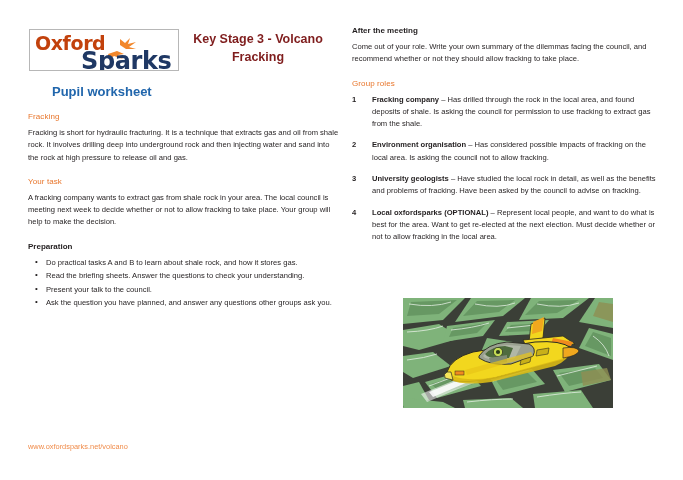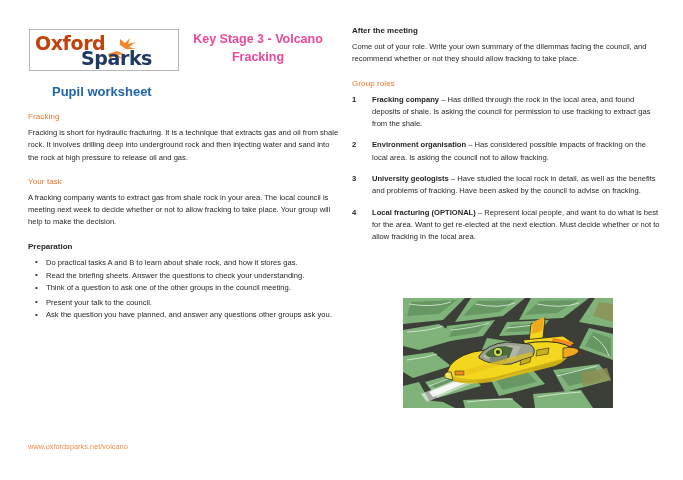--- a/index.html
+++ b/index.html
@@ -64,21 +64,21 @@
     font-size: 19px;
     font-weight: bold;
     color: #c2410c;
     letter-spacing: -0.4px;
     font-family: "DejaVu Sans", sans-serif;
   }
   .logo-sparks {
     position: absolute;
     left: 51px;
     top: 17px;
-    font-size: 19px;
+    font-size: 24px;
     font-weight: bold;
     color: #1f3864;
     letter-spacing: -0.4px;
     font-family: "DejaVu Sans", sans-serif;
   }
   .logo-spark-gfx {
     position: absolute;
     left: 76px;
     top: 7px;
     width: 34px;
@@ -86,21 +86,21 @@
   }
 
   .doc-title {
     position: absolute;
     left: 150px;
     top: 4px;
     width: 160px;
     text-align: center;
     font-size: 12.5px;
     font-weight: bold;
-    color: #ec4899;
+    color: #7f1d1d;
     line-height: 1.45;
   }
 
   
   h1.section-title {
     margin: 8px 0 0 0;
     font-size: 13px;
     font-weight: bold;
     color: #2166ac;
     letter-spacing: 0px;
@@ -231,21 +231,20 @@
     <div class="h-orange">Fracking</div>
     <p class="body">Fracking is short for hydraulic fracturing. It is a technique that extracts gas and oil from shale rock. It involves drilling deep into underground rock and then injecting water and sand into the rock at high pressure to release oil and gas.</p>
 
     <div class="h-orange">Your task</div>
     <p class="body">A fracking company wants to extract gas from shale rock in your area. The local council is meeting next week to decide whether or not to allow fracking to take place. Your group will help to make the decision.</p>
 
     <div class="h-black">Preparation</div>
     <ul class="bullets">
       <li>Do practical tasks A and B to learn about shale rock, and how it stores gas.</li>
       <li>Read the briefing sheets. Answer the questions to check your understanding.</li>
-      <li>Think of a question to ask one of the other groups in the council meeting.</li>
     </ul>
 
     <ul class="bullets">
       <li>Present your talk to the council.</li>
       <li>Ask the question you have planned, and answer any questions other groups ask you.</li>
     </ul>
 
   </div>
 
   <div class="col-right">
@@ -259,21 +258,21 @@
       <li>
         <span class="num">1</span><span class="role-name">Fracking company</span><span> – Has drilled through the rock in the local area, and found deposits of shale. Is asking the council for permission to use fracking to extract gas from the shale.</span>
       </li>
       <li>
         <span class="num">2</span><span class="role-name">Environment organisation</span><span> – Has considered possible impacts of fracking on the local area. Is asking the council not to allow fracking.</span>
       </li>
       <li>
         <span class="num">3</span><span class="role-name">University geologists</span><span> – Have studied the local rock in detail, as well as the benefits and problems of fracking. Have been asked by the council to advise on fracking.</span>
       </li>
       <li>
-        <span class="num">4</span><span class="role-name">Local fracturing (OPTIONAL)</span><span> – Represent local people, and want to do what is best for the area. Want to get re-elected at the next election. Must decide whether or not to allow fracking in the local area.</span>
+        <span class="num">4</span><span class="role-name">Local oxfordsparks (OPTIONAL)</span><span> – Represent local people, and want to do what is best for the area. Want to get re-elected at the next election. Must decide whether or not to allow fracking in the local area.</span>
       </li>
     </ol>
 
   </div>
 
   <div class="illustration">
     <svg width="210" height="110" viewBox="0 0 210 110">
       <rect x="0" y="0" width="210" height="110" fill="#3b3f37"></rect>
 
       <g fill="#7fb37a">

